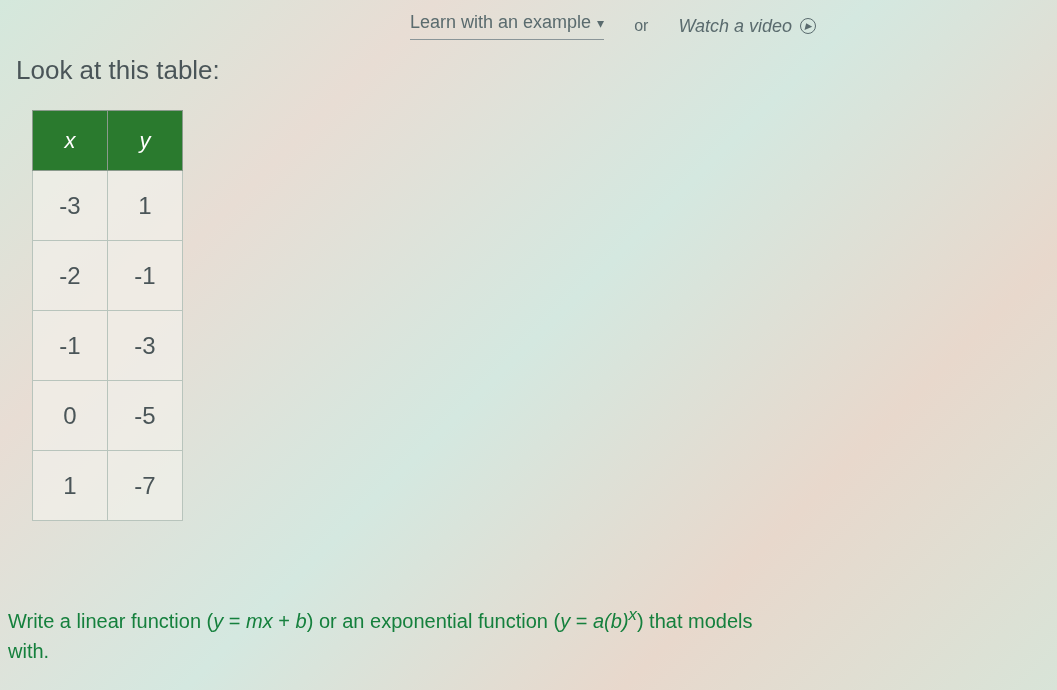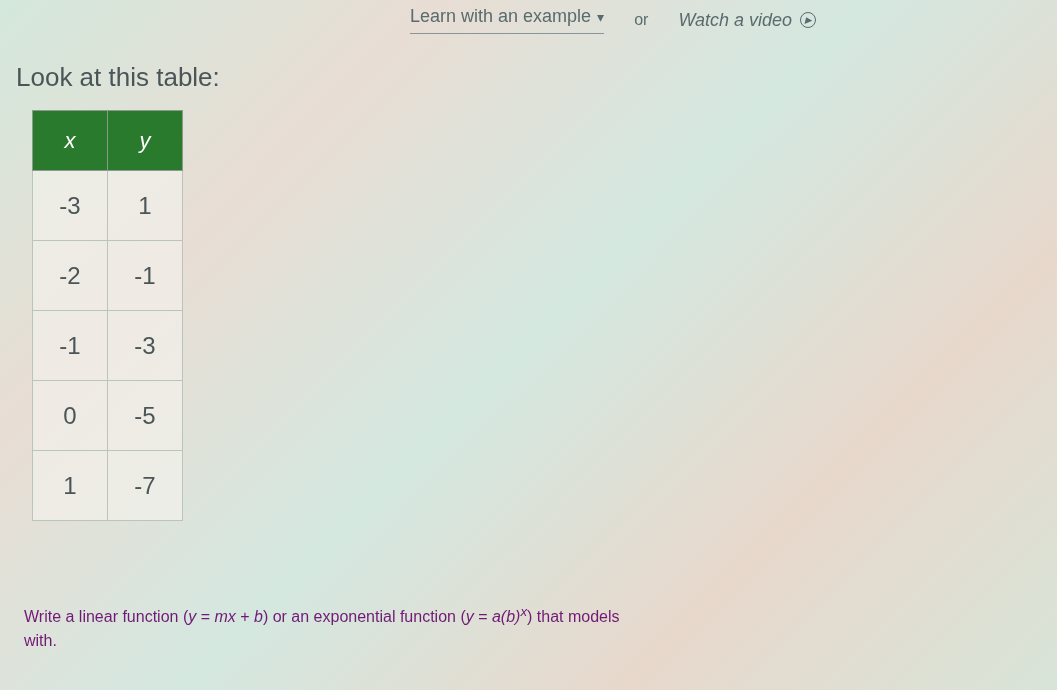--- a/index.html
+++ b/index.html
@@ -11,21 +11,21 @@
       font-family: Arial, Helvetica, sans-serif;
       background: linear-gradient(135deg, #d4e8dc 0%, #e8ddd4 25%, #d4e8e0 50%, #e8d8cc 75%, #d8e4d8 100%);
       width: 1057px;
       height: 690px;
       position: relative;
       overflow: hidden;
       color: #4a5558;
     }
     .top-links {
       position: absolute;
-      top: 6px;
+      top: 12px;
       left: 410px;
       display: flex;
       align-items: center;
       gap: 30px;
       font-size: 18px;
       color: #5a6b6e;
       text-align: right;
     }
     .learn-link {
       display: flex;
@@ -41,21 +41,21 @@
     }
     .watch-link {
       display: flex;
       align-items: center;
       gap: 8px;
       cursor: pointer;
       font-style: italic;
     }
     .prompt-text {
       position: absolute;
-      top: 62px;
+      top: 55px;
       left: 16px;
       font-size: 26px;
       color: #4a5558;
     }
     .data-table {
       position: absolute;
       top: 110px;
       left: 32px;
       border-collapse: collapse;
       background: rgba(240,240,235,0.5);
@@ -76,24 +76,24 @@
       height: 70px;
       text-align: center;
       font-size: 24px;
       color: #4a5558;
       border: 1px solid #b8c4bc;
       background: rgba(245,242,235,0.4);
     }
     .question-text {
       position: absolute;
       top: 602px;
-      left: 24px;
+      left: 8px;
       right: 0;
-      font-size: 16px;
-      color: #701a75;
+      font-size: 20px;
+      color: #15803d;
       line-height: 1.5;
     }
     .italic {
       font-style: italic;
     }
     .chevron-down {
       font-size: 14px;
     }
     .play-circle {
       display: inline-flex;

